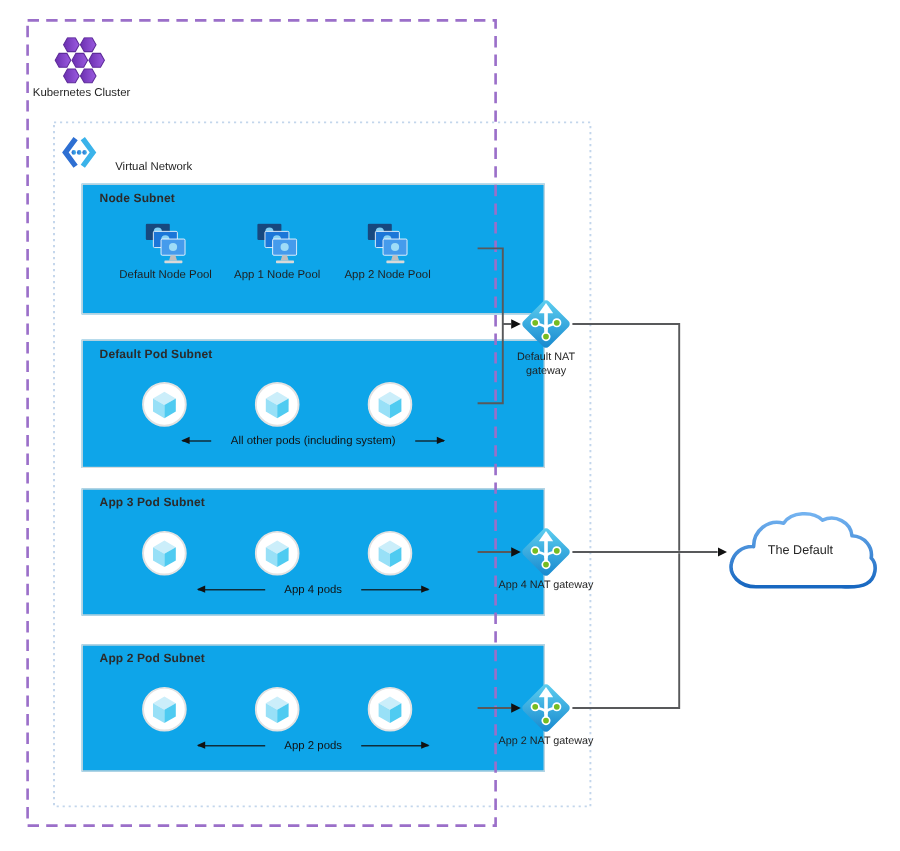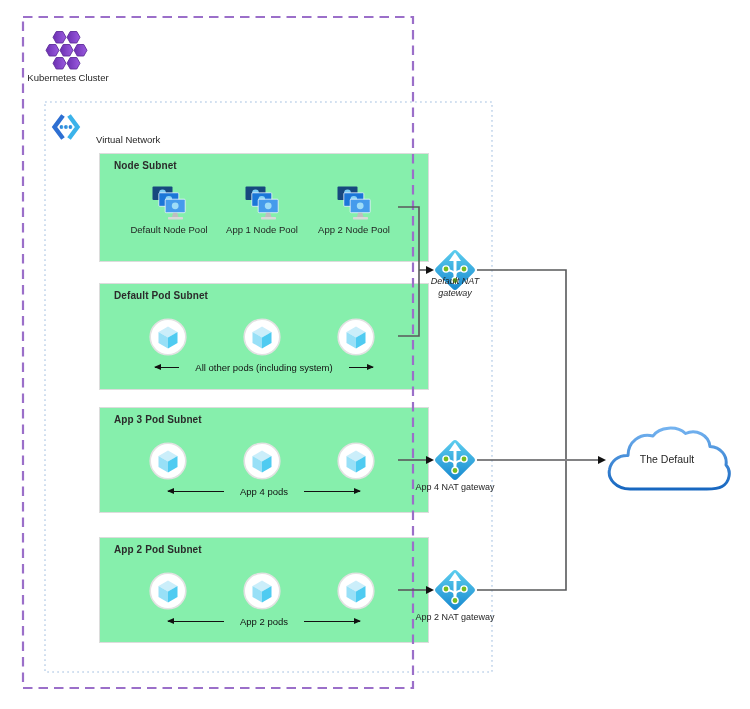--- a/index.html
+++ b/index.html
@@ -2,21 +2,21 @@
 <html><head>
 <meta charset="utf-8">
 <style>
   html,body{margin:0;padding:0;background:#fff;}
   .canvas{
     position:relative;width:750px;height:709px;background:#ffffff;overflow:hidden;
     font-family:"Liberation Sans", sans-serif;color:#262626;
   }
   .abs{position:absolute;}
   
-  .box{position:absolute;left:68px;width:330px;background:#86efac;border:1px solid #DCDCDC;box-sizing:border-box;margin-left:31px;}
+  .box{position:absolute;left:68px;width:386px;background:#0ea5e9;border:1px solid #DCDCDC;box-sizing:border-box;}
   .box-title{position:absolute;left:14px;top:6px;font-size:10px;font-weight:700;color:#2b2b2b;letter-spacing:.1px;}
   
   .npicon{position:absolute;top:32px;width:34px;height:36px;}
   .nplabel{position:absolute;top:70px;width:110px;text-align:center;font-size:9.5px;color:#1f1f1f;}
   
   .pod{position:absolute;top:34px;width:38px;height:38px;}
   
   .cap{position:absolute;left:0;top:78px;width:100%;display:flex;align-items:center;justify-content:center;gap:16px;}
   .cap-text{font-size:9.5px;color:#111;white-space:nowrap;}
   .arr{position:relative;height:1.5px;background:#111;}
@@ -254,21 +254,21 @@
       <rect x="8" y="8" width="30" height="30" rx="3.5" transform="rotate(45 23 23)" fill="url(#natg)"></rect>
       <line x1="23" y1="33" x2="23" y2="13" stroke="#fff" stroke-width="3"></line>
       <polygon points="23,5.5 17,14 29,14" fill="#fff"></polygon>
       <path d="M23 28 C23 23.5 18.5 24.5 14 22" stroke="#fff" stroke-width="2.2" fill="none"></path>
       <path d="M23 28 C23 23.5 27.5 24.5 32 22" stroke="#fff" stroke-width="2.2" fill="none"></path>
       <circle cx="14" cy="22" r="3.1" fill="#76BC21" stroke="#fff" stroke-width="1.4"></circle>
       <circle cx="32" cy="22" r="3.1" fill="#76BC21" stroke="#fff" stroke-width="1.4"></circle>
       <circle cx="23" cy="33.5" r="3.1" fill="#76BC21" stroke="#fff" stroke-width="1.4"></circle>
     </svg>
   </div>
-  <div class="natlabel layer-icon" style="left:413px;top:276px;font-style:italic;">Default NAT gateway</div>
+  <div class="natlabel layer-icon" style="left:413px;top:292px;">Default NAT gateway</div>
 
   <div class="abs layer-icon" style="left:432px;top:437px;">
     <svg width="46" height="46" viewBox="0 0 46 46">
       <rect x="8" y="8" width="30" height="30" rx="3.5" transform="rotate(45 23 23)" fill="url(#natg)"></rect>
       <line x1="23" y1="33" x2="23" y2="13" stroke="#fff" stroke-width="3"></line>
       <polygon points="23,5.5 17,14 29,14" fill="#fff"></polygon>
       <path d="M23 28 C23 23.5 18.5 24.5 14 22" stroke="#fff" stroke-width="2.2" fill="none"></path>
       <path d="M23 28 C23 23.5 27.5 24.5 32 22" stroke="#fff" stroke-width="2.2" fill="none"></path>
       <circle cx="14" cy="22" r="3.1" fill="#76BC21" stroke="#fff" stroke-width="1.4"></circle>
       <circle cx="32" cy="22" r="3.1" fill="#76BC21" stroke="#fff" stroke-width="1.4"></circle>

